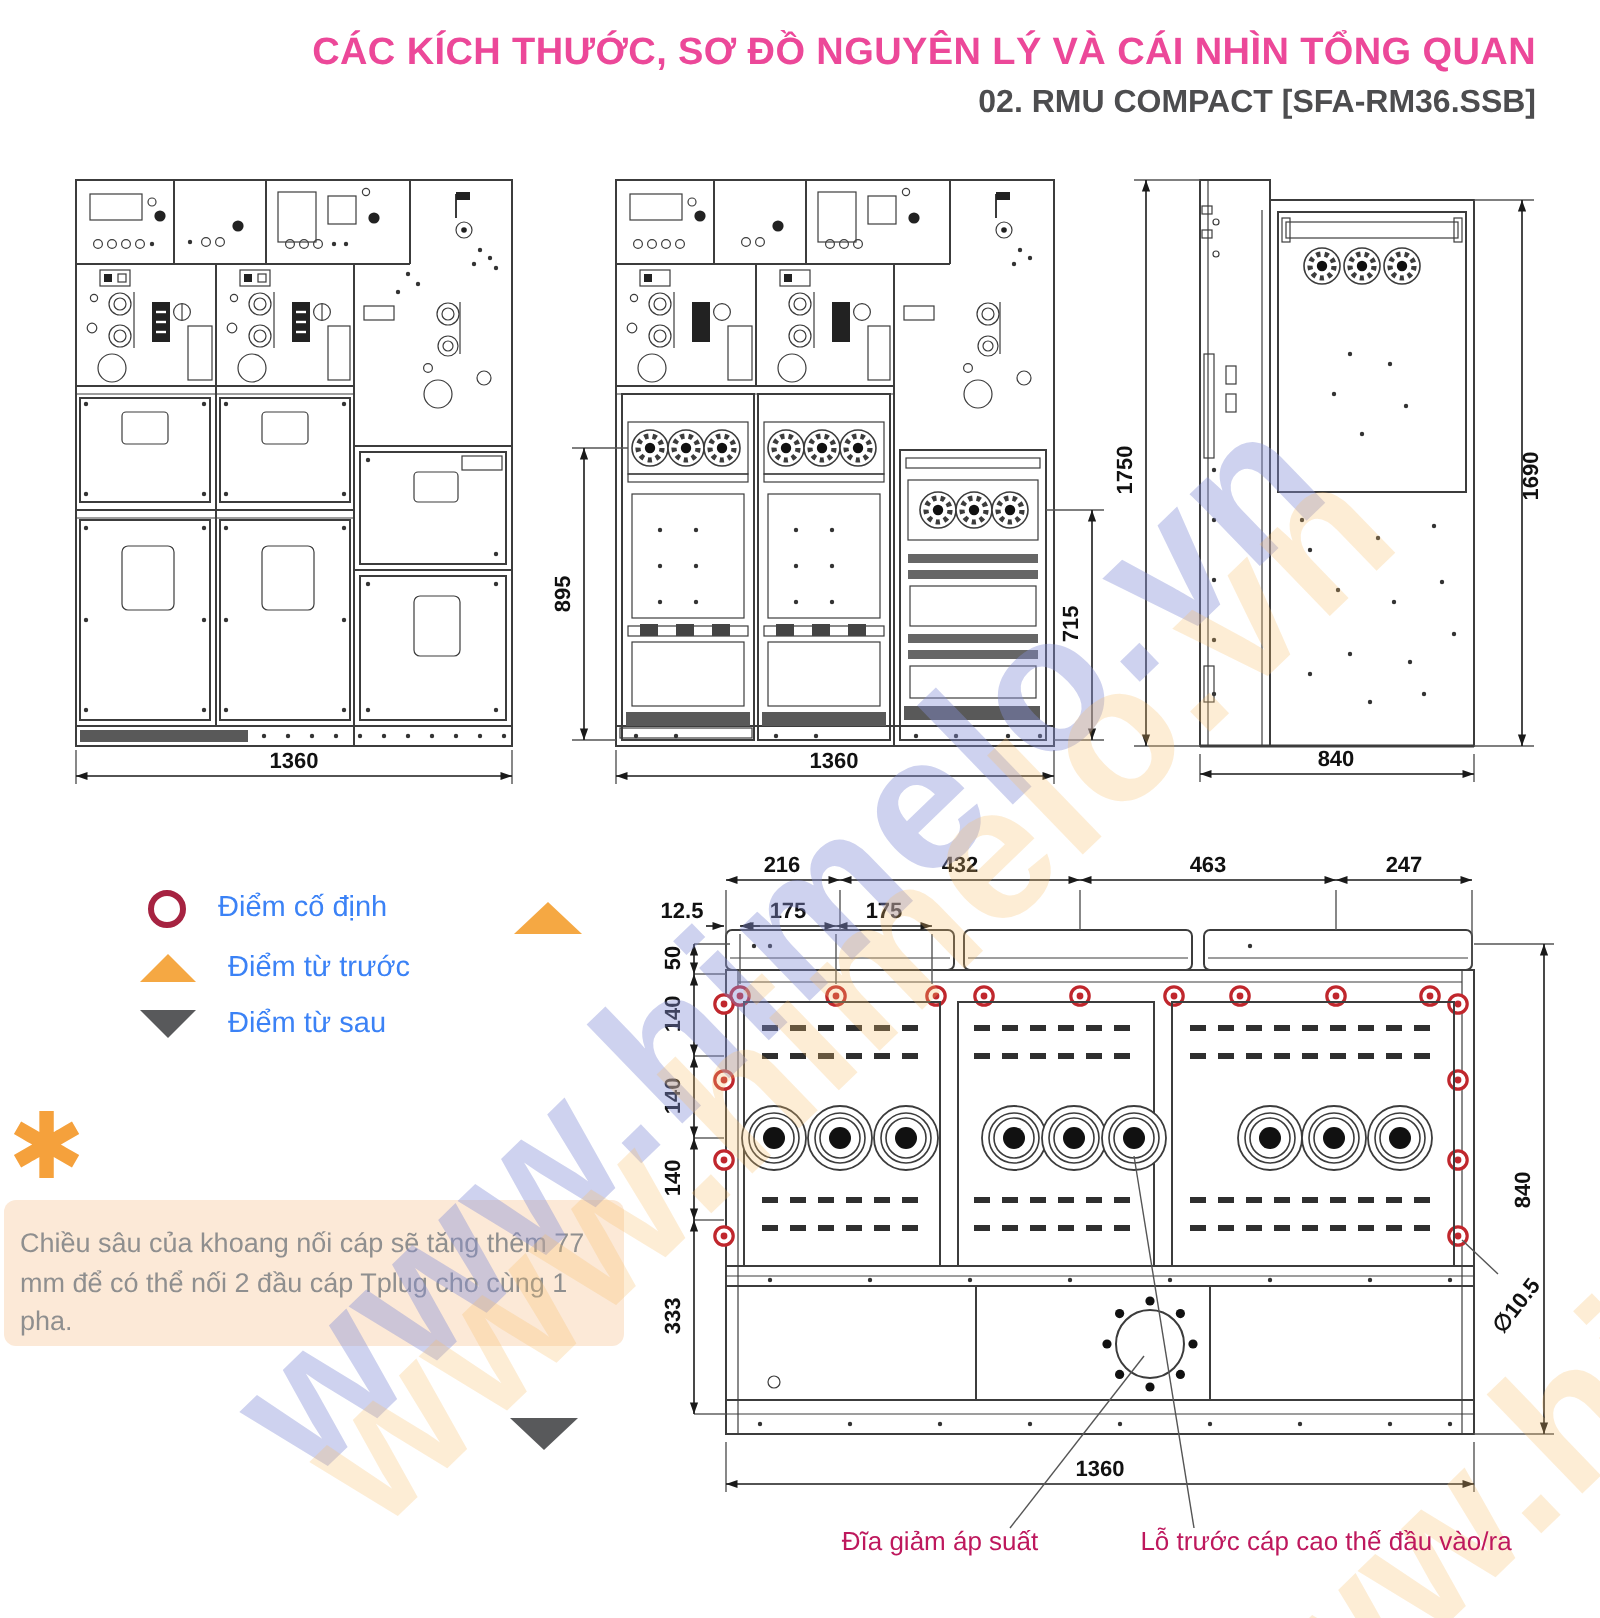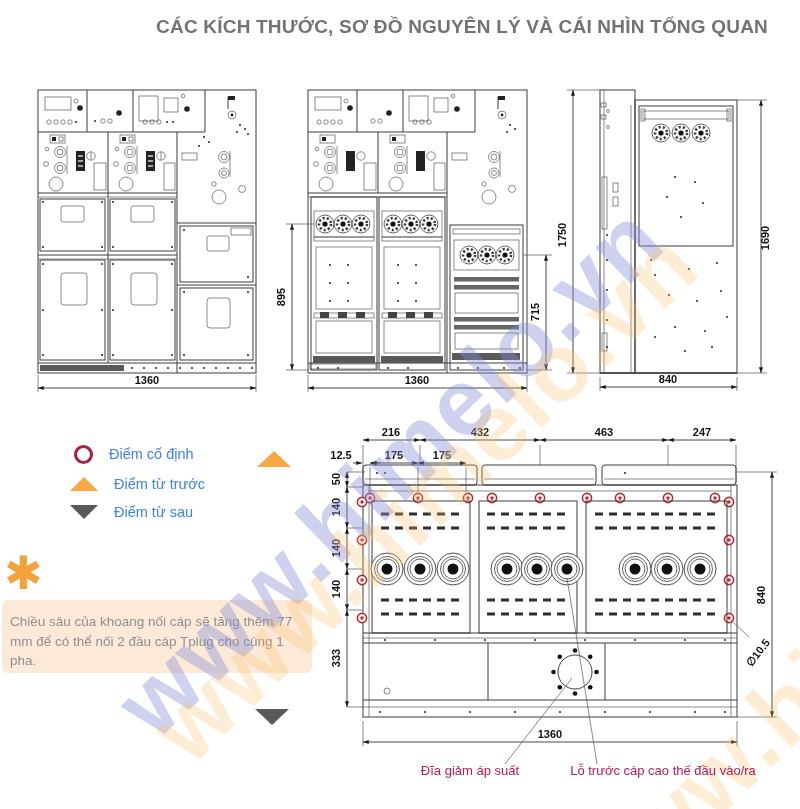--- a/index.html
+++ b/index.html
@@ -1,21 +1,21 @@
 <!DOCTYPE html>
 <html><head>
 <meta charset="utf-8">
 <style>
   html,body{margin:0;padding:0;}
   body{width:800px;height:809px;position:relative;background:#fff;overflow:hidden;
        font-family:"Liberation Sans","DejaVu Sans",sans-serif;}
   .abs{position:absolute;}
   
   #hdr{top:16px;right:32px;text-align:right;z-index:4;}
-  #title{color:#737373;font-weight:bold;font-size:19px;letter-spacing:.2px;}
+  #title{color:#ec4899;font-weight:bold;font-size:19px;letter-spacing:.2px;}
   #subtitle{color:#4D4D4F;font-weight:bold;font-size:16px;margin-top:5px;}
   
   .leg-row{position:absolute;left:68px;display:flex;align-items:center;height:20px;}
   .leg-txt{color:#3b82f6;font-size:14.5px;margin-left:16px;white-space:nowrap;}
   .leg-circle{width:13px;height:13px;border:3px solid #A62341;border-radius:50%;margin-left:6px;}
   .tri-up{width:0;height:0;border-left:14px solid transparent;border-right:14px solid transparent;border-bottom:14px solid #F5A843;}
   .tri-down{width:0;height:0;border-left:14px solid transparent;border-right:14px solid transparent;border-top:14px solid #58595B;}
   .tri-up.big{border-left-width:17px;border-right-width:17px;border-bottom-width:16px;}
   .tri-down.big{border-left-width:17px;border-right-width:17px;border-top-width:16px;}
   
@@ -38,20 +38,21 @@
   .dim{stroke:#1a1a1a;stroke-width:.8;fill:none;}
   .ext{stroke:#555;stroke-width:.7;fill:none;}
   .dim-t{font:bold 11px "Liberation Sans",sans-serif;fill:#111;text-anchor:middle;}
   .vent{stroke:#2f2f2f;stroke-width:3;stroke-dasharray:8 6;fill:none;}
 </style>
 </head>
 <body>
 
 <div class="abs" id="hdr">
   <div id="title">CÁC KÍCH THƯỚC, SƠ ĐỒ NGUYÊN LÝ VÀ CÁI NHÌN TỔNG QUAN</div>
+  <div id="subtitle">02. RMU COMPACT  [SFA-RM36.SSB]</div>
 </div>
 
 <div class="wm" id="wm1">www.himelo.vn</div>
 <div class="wm" id="wm2">www.himelo.vn</div>
 <div class="wm" id="wm3">www.himelo.vn</div>
 
 <svg style="left:28px;top:85px" width="235" height="320" viewBox="0 0 235 320">
   <defs>
     <marker id="arr" viewBox="0 0 10 10" refX="9.5" refY="5" markerWidth="8" markerHeight="8" orient="auto-start-reverse">
       <path d="M0.5,1.8 L9.5,5 L0.5,8.2 Z" fill="#1a1a1a"></path>

